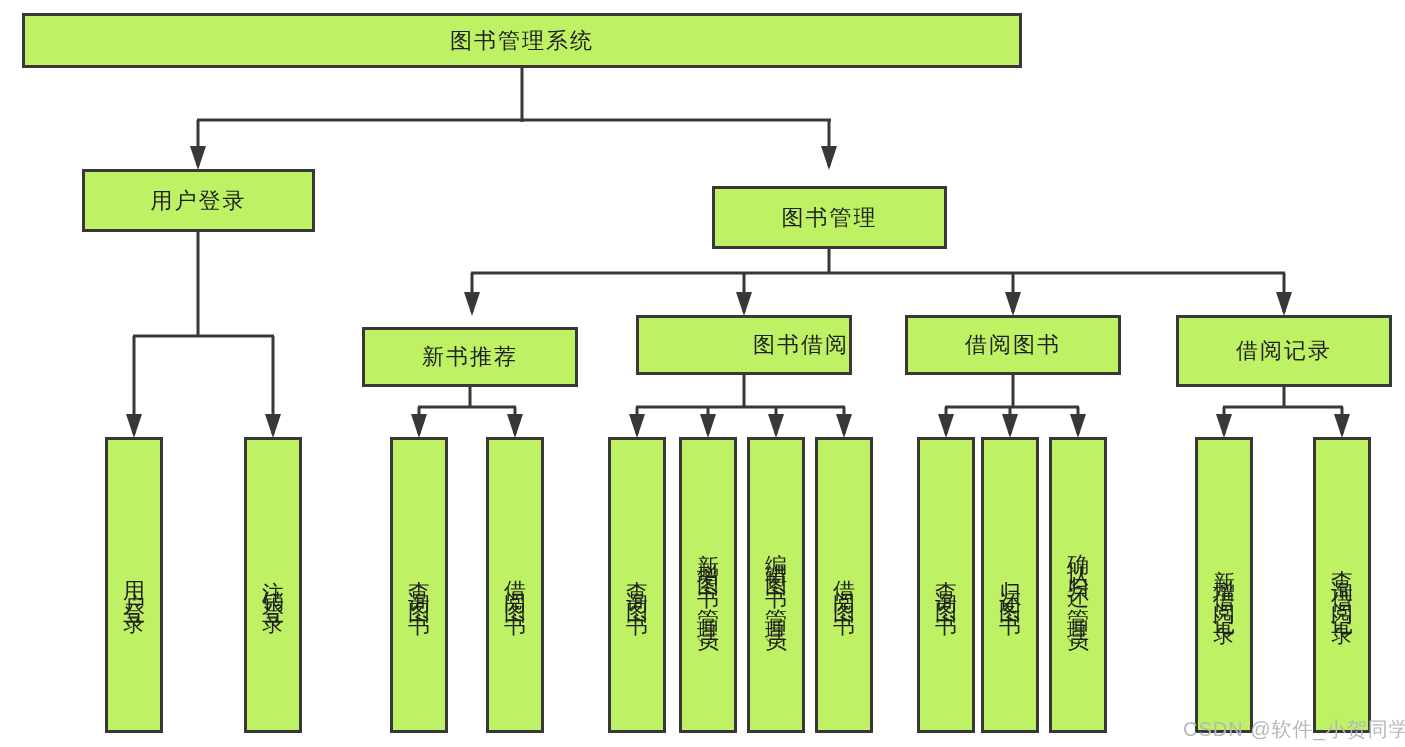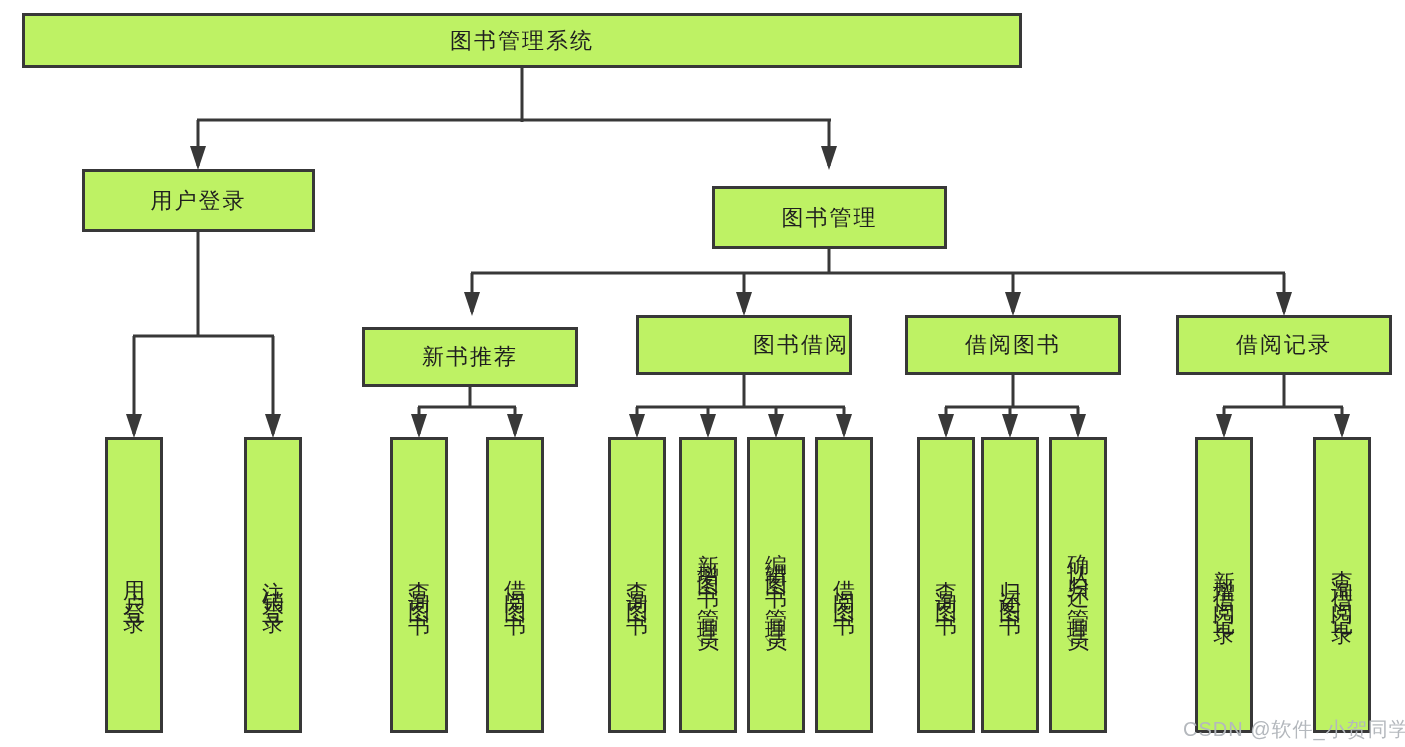--- a/index.html
+++ b/index.html
@@ -100,21 +100,21 @@
 
   <div class="box" style="left:362px;top:327px;width:216px;height:60px;">
     <span>新书推荐</span>
   </div>
   <div class="box" style="left:636px;top:315px;width:216px;height:60px;justify-content:flex-end;">
     <span>图书借阅</span>
   </div>
   <div class="box" style="left:905px;top:315px;width:216px;height:60px;">
     <span>借阅图书</span>
   </div>
-  <div class="box" style="left:1176px;top:315px;width:216px;height:60px;">
+  <div class="box" style="left:1176px;top:315px;width:216px;height:72px;">
     <span>借阅记录</span>
   </div>
 
   <div class="box leaf" style="left:105px;top:437px;width:58px;height:296px;">
     <span>用户登录</span>
   </div>
   <div class="box leaf" style="left:244px;top:437px;width:58px;height:296px;">
     <span>注销登录</span>
   </div>
 

